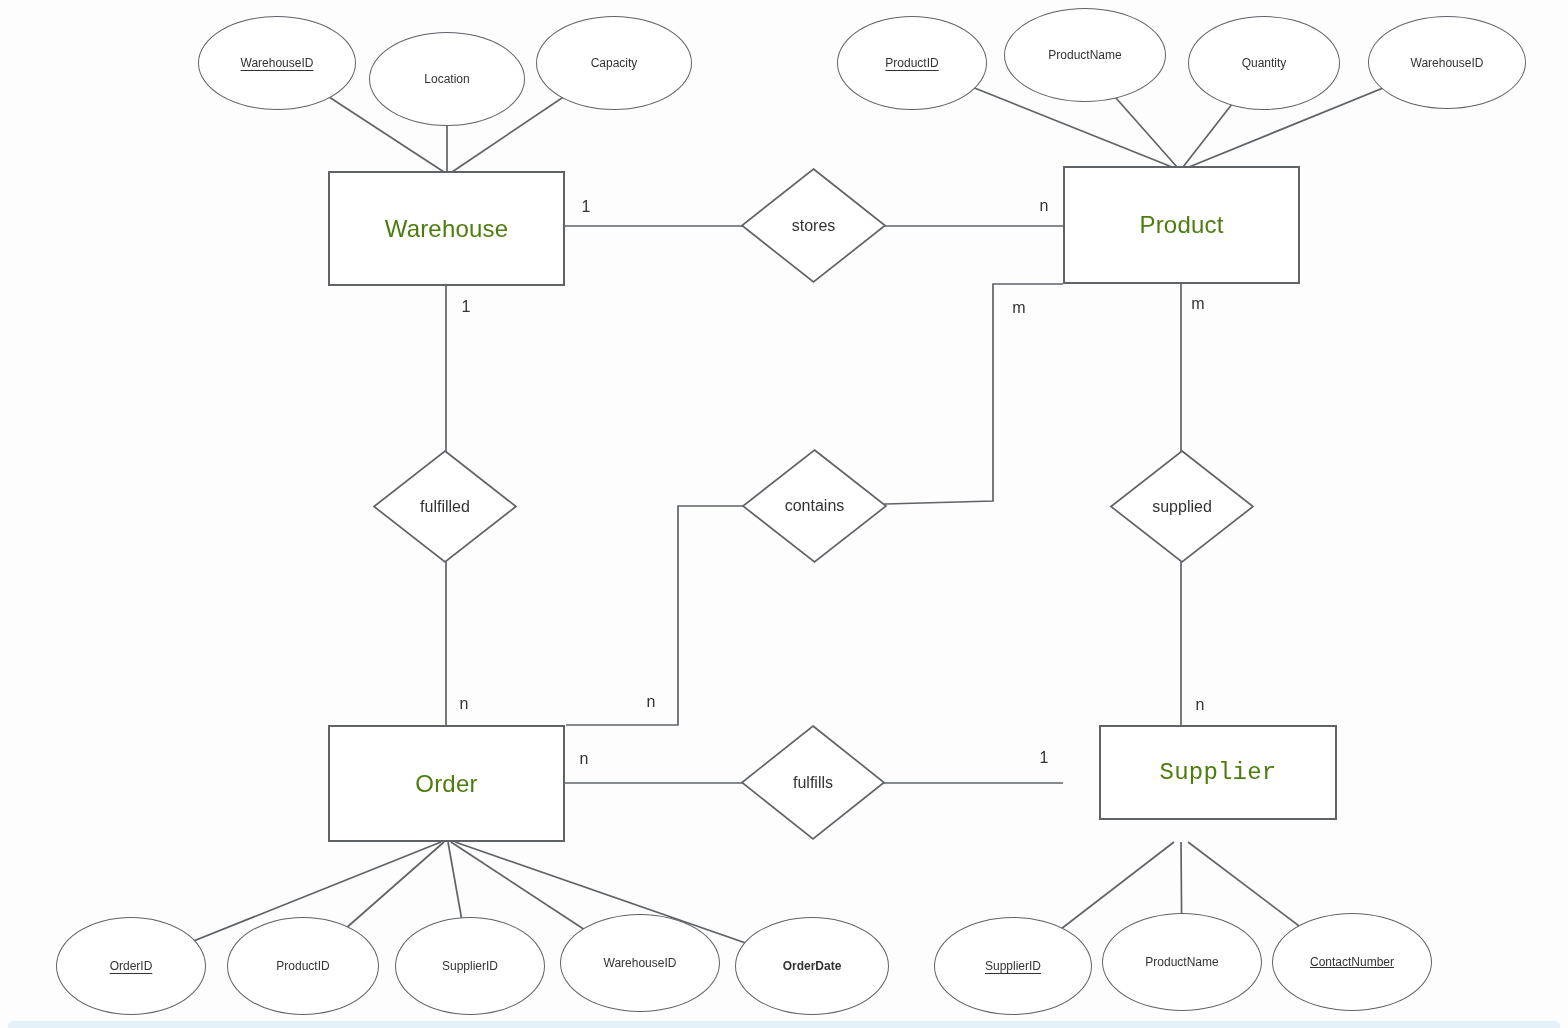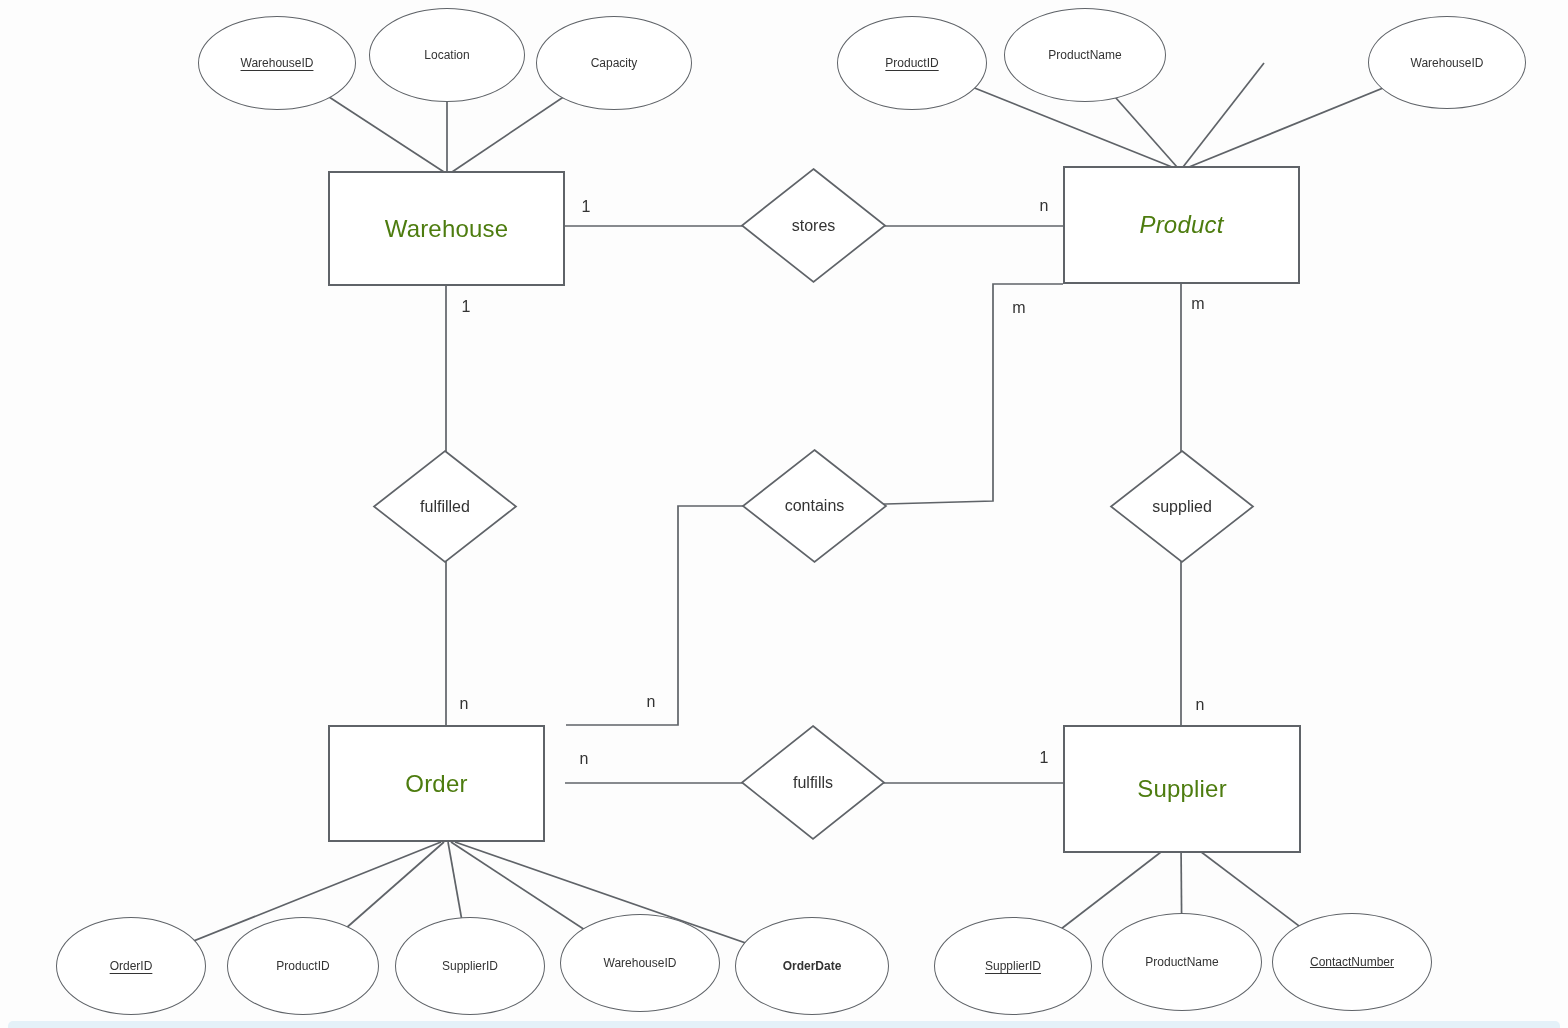--- a/index.html
+++ b/index.html
@@ -121,27 +121,27 @@
     <line x1="455" y1="842" x2="812" y2="966"></line>
 
     <line x1="1174" y1="842" x2="1013" y2="966"></line>
     <line x1="1181" y1="842" x2="1182" y2="966"></line>
     <line x1="1188" y1="842" x2="1352" y2="966"></line>
   </svg>
 
   <div class="entity" style="left:328px; top:171px; width:237px; height:115px;">
     <span class="lbl">Warehouse</span>
   </div>
-  <div class="entity" style="left:1063px; top:166px; width:237px; height:118px;font-style:italic;">
+  <div class="entity" style="left:1063px; top:166px; width:237px; height:118px;">
     <span class="lbl">Product</span>
   </div>
-  <div class="entity" style="left:328px; top:725px; width:217px; height:117px;">
+  <div class="entity" style="left:328px; top:725px; width:237px; height:117px;">
     <span class="lbl">Order</span>
   </div>
-  <div class="entity" style="left:1063px; top:725px; width:238px; height:128px;">
+  <div class="entity" style="left:1099px; top:725px; width:238px; height:95px;font-family:Liberation Mono, monospace;">
     <span class="lbl">Supplier</span>
   </div>
 
   <div class="diamond" style="left:373px; top:450px; width:144px; height:113px;">
     <svg viewBox="0 0 144 113" preserveAspectRatio="none">
       <polygon points="72,1 143,56.5 72,112 1,56.5" fill="#ffffff" stroke="#5f6368" stroke-width="1.7"></polygon>
     </svg>
     <span class="dlabel">fulfilled</span>
   </div>
   <div class="diamond" style="left:741px; top:168px; width:145px; height:115px;">
@@ -165,32 +165,35 @@
   <div class="diamond" style="left:741px; top:725px; width:144px; height:115px;">
     <svg viewBox="0 0 144 115" preserveAspectRatio="none">
       <polygon points="72,1 143,57.5 72,114 1,57.5" fill="#ffffff" stroke="#5f6368" stroke-width="1.7"></polygon>
     </svg>
     <span class="dlabel">fulfills</span>
   </div>
 
   <div class="ellipse key" style="left:198px; top:16px; width:158px; height:94px;">
     <span class="lbl">WarehouseID</span>
   </div>
-  <div class="ellipse" style="left:369px; top:8px; width:156px; height:94px;align-items:center;">
+  <div class="ellipse" style="left:369px; top:32px; width:156px; height:94px;align-items:center;">
     <span class="lbl">Location</span>
   </div>
   <div class="ellipse" style="left:536px; top:16px; width:156px; height:94px;">
     <span class="lbl">Capacity</span>
   </div>
 
   <div class="ellipse key" style="left:837px; top:16px; width:150px; height:94px;">
     <span class="lbl">ProductID</span>
   </div>
   <div class="ellipse" style="left:1004px; top:8px; width:162px; height:94px;">
     <span class="lbl">ProductName</span>
+  </div>
+  <div class="ellipse" style="left:1188px; top:16px; width:152px; height:94px;">
+    <span class="lbl">Quantity</span>
   </div>
   <div class="ellipse" style="left:1368px; top:16px; width:158px; height:93px;">
     <span class="lbl">WarehouseID</span>
   </div>
 
   <div class="ellipse key" style="left:56px; top:917px; width:150px; height:98px;">
     <span class="lbl">OrderID</span>
   </div>
   <div class="ellipse" style="left:227px; top:917px; width:152px; height:98px;">
     <span class="lbl">ProductID</span>

